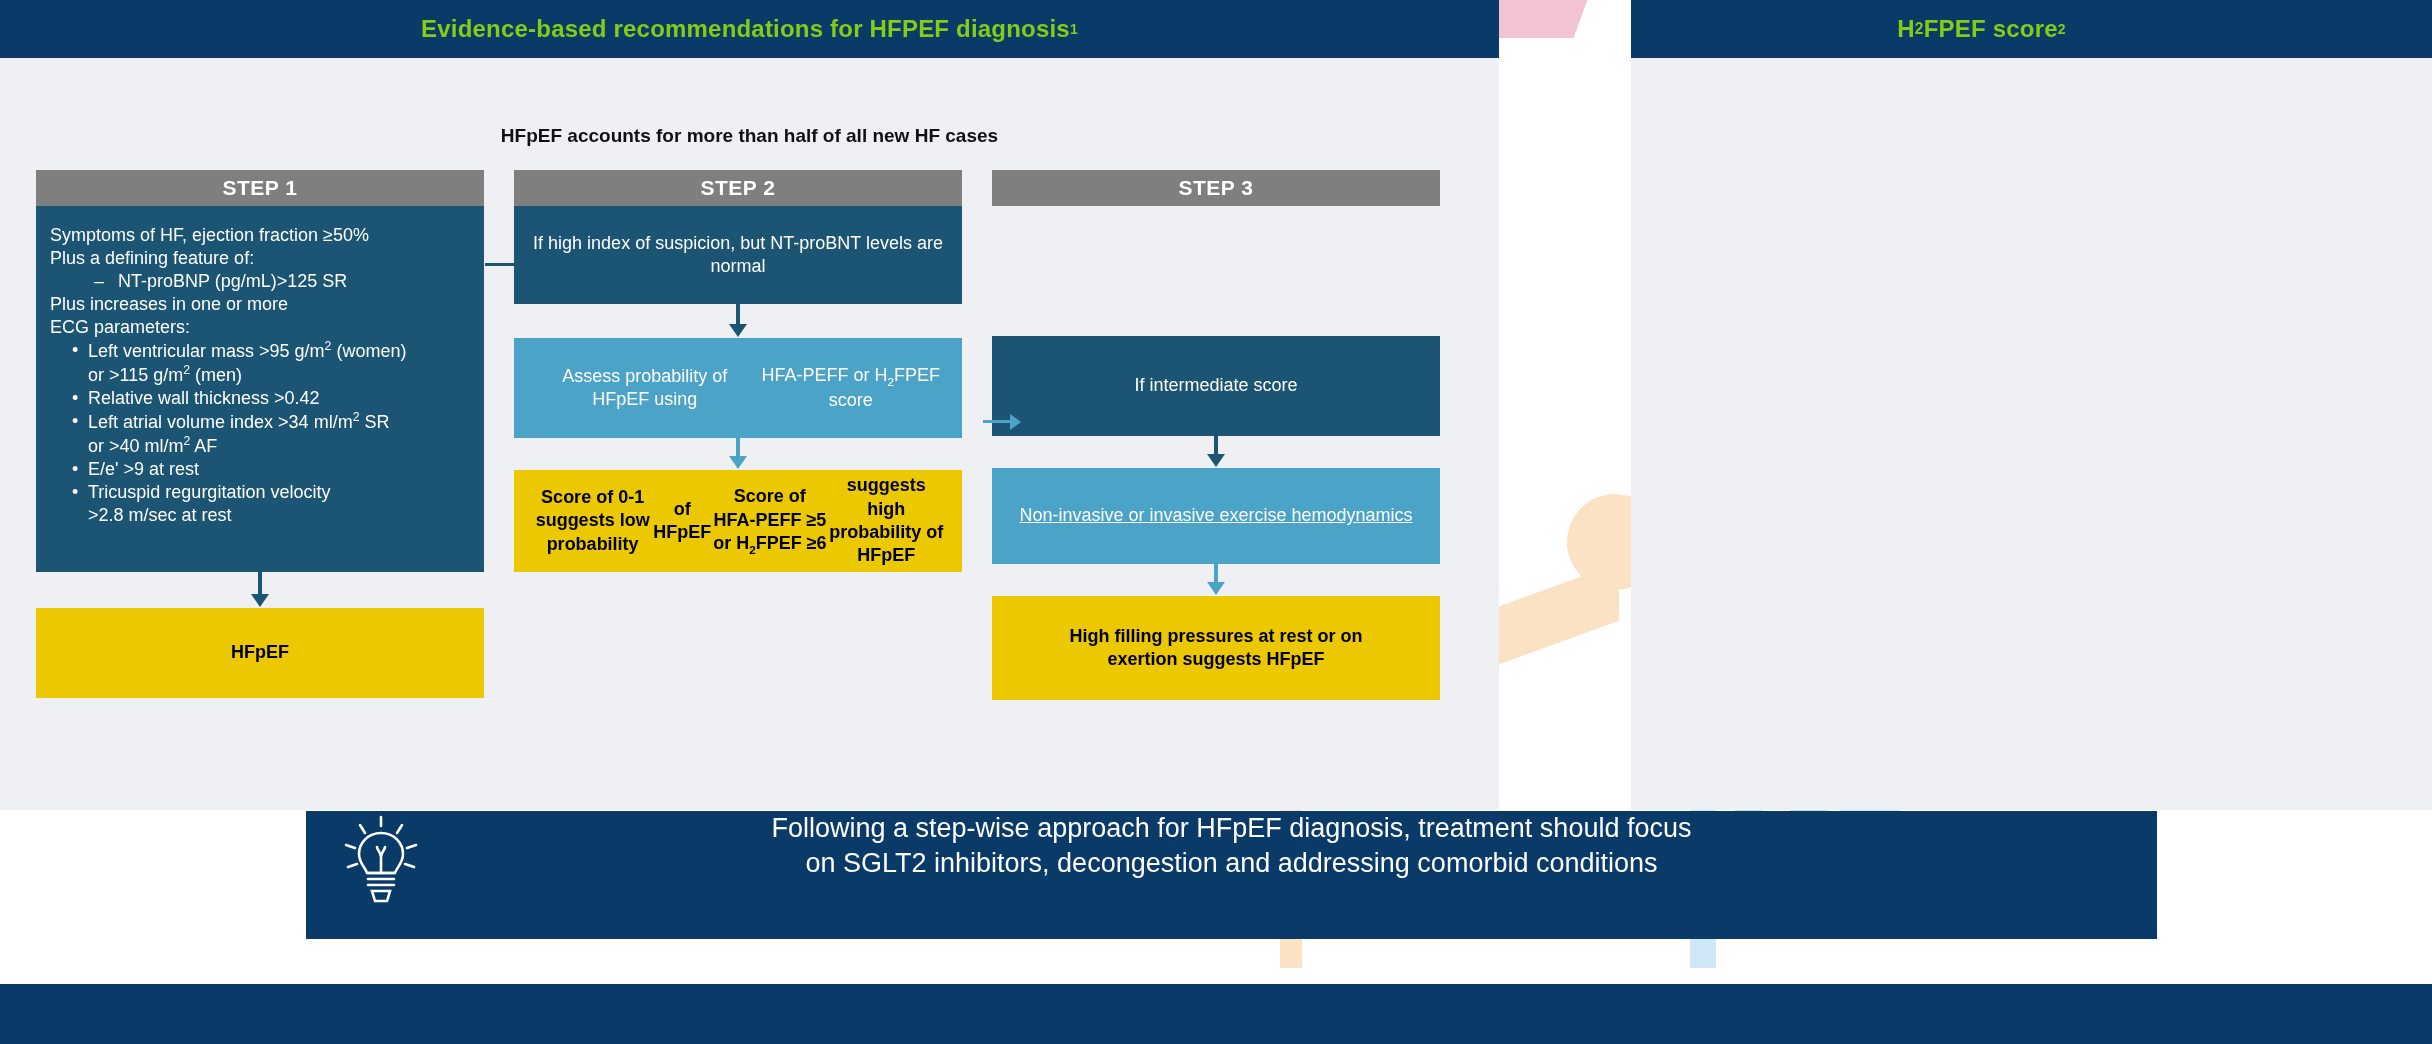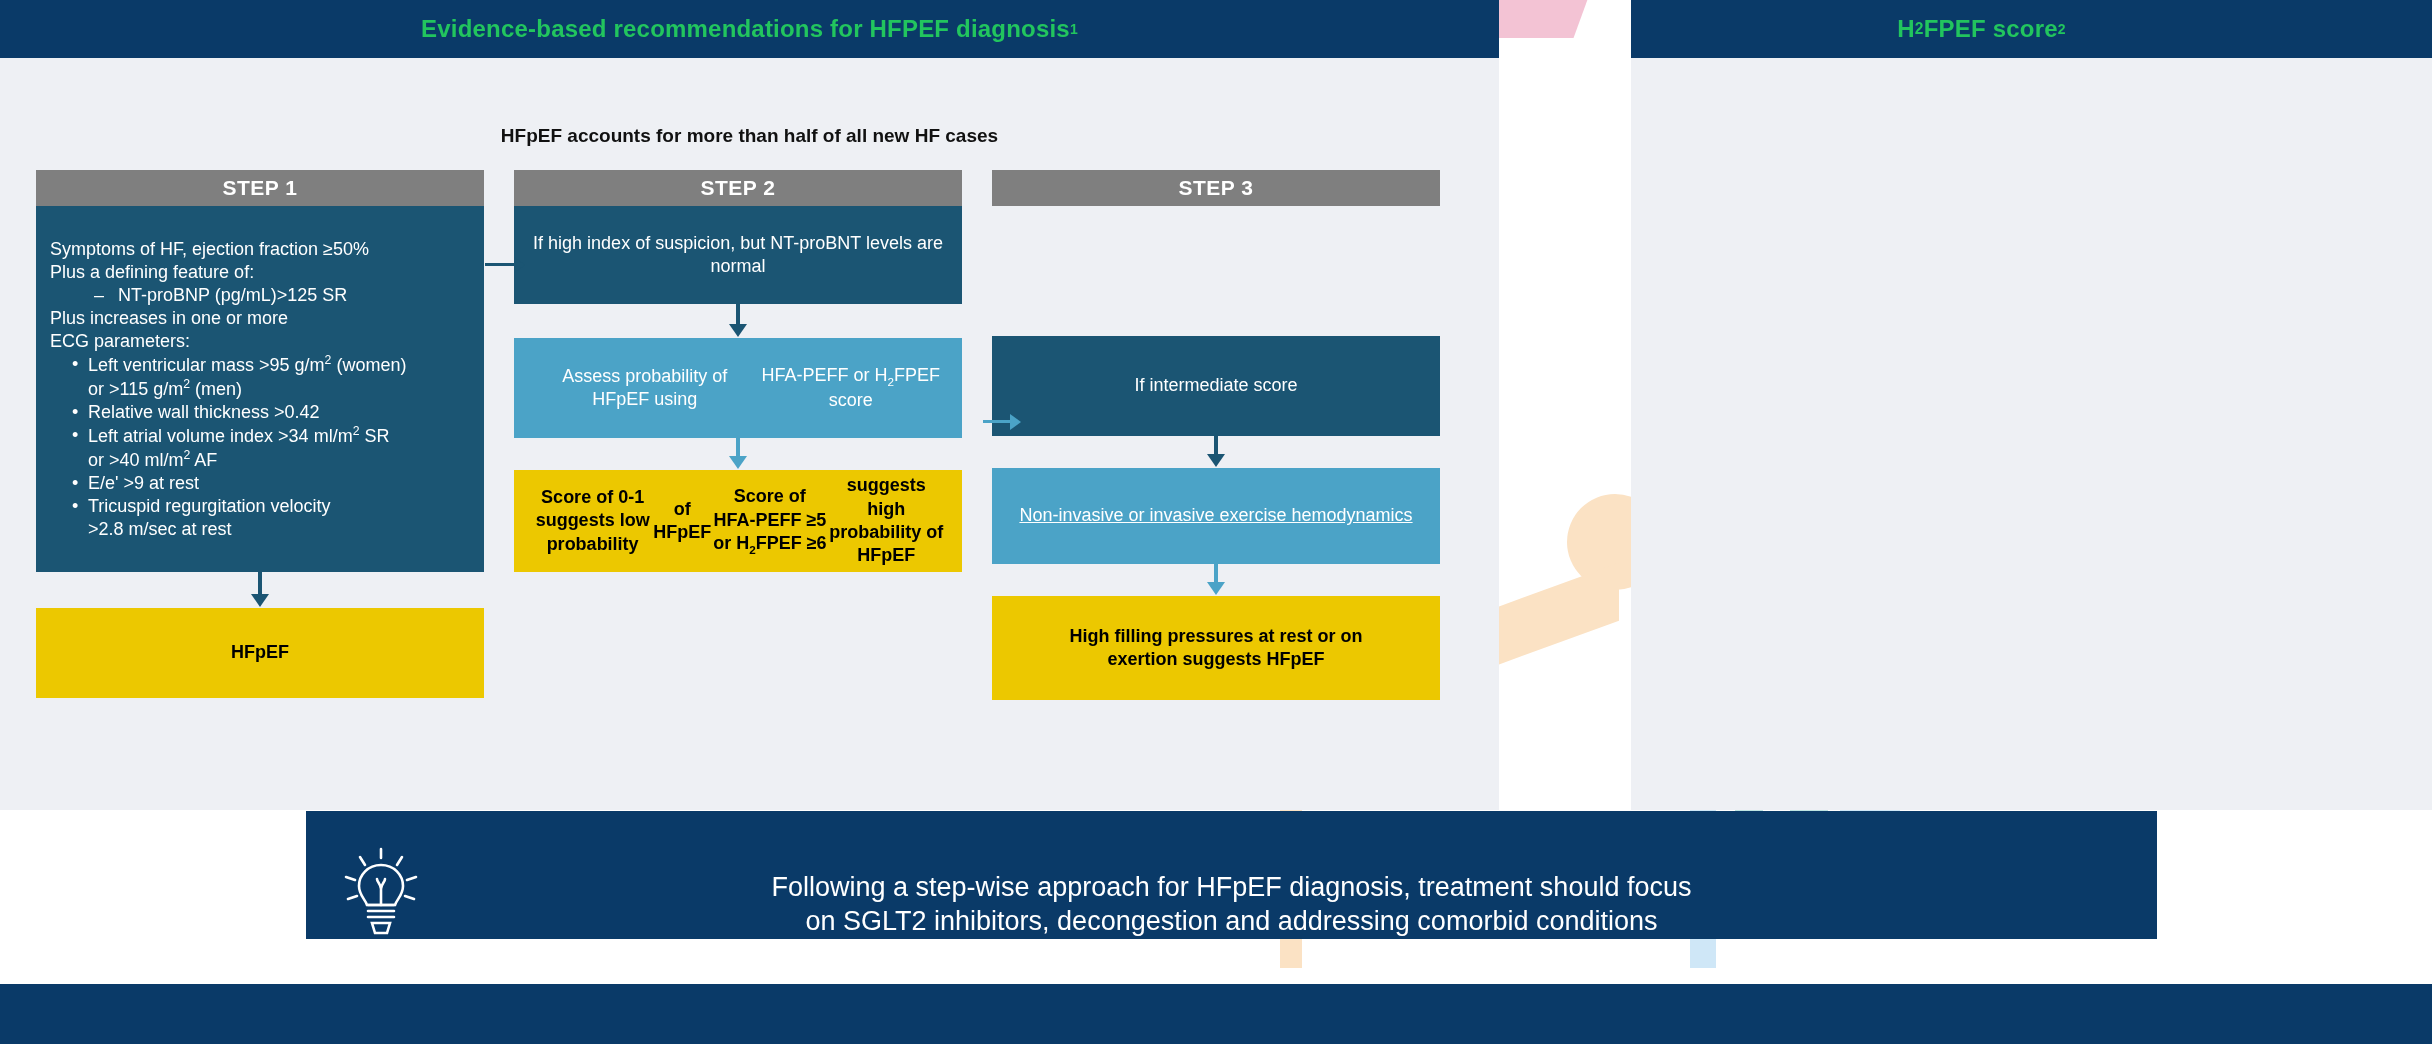--- a/index.html
+++ b/index.html
@@ -16,37 +16,37 @@
   
   .deco{position:absolute;z-index:0;}
   .stripe-peach{left:1280px;top:810px;width:22px;height:158px;background:#fbe2c4;}
   .stripe-blue1{left:1690px;top:810px;width:26px;height:158px;background:#cfe7f7;}
   .stripe-blue2{left:1735px;top:810px;width:28px;height:52px;background:#bfe4e2;}
   .stripe-blue3{left:1790px;top:810px;width:38px;height:52px;background:#bfe4e2;border-bottom-left-radius:30px;border-bottom-right-radius:30px;}
   .stripe-blue4{left:1840px;top:810px;width:60px;height:40px;background:#cfe7f7;}
   
   .panel-left{position:absolute;left:0;top:0;width:1499px;height:810px;background:#eef0f4;z-index:2;}
   .panel-right{position:absolute;left:1531px;top:0;width:901px;height:810px;background:#eef0f4;z-index:2;}
-  .panel-hdr{height:58px;background:#0a3a68;color:#22c55e;display:flex;align-items:center;justify-content:center;
+  .panel-hdr{height:58px;background:#0a3a68;color:#84cc16;display:flex;align-items:center;justify-content:center;
              font-weight:bold;font-size:24px;letter-spacing:.2px;}
   .panel-hdr sup{font-size:14px;vertical-align:super;}
   .sub{font-size:.65em;vertical-align:sub;}
   
   .lead{position:absolute;left:0;top:125px;width:1499px;text-align:center;font-weight:bold;font-size:19px;color:#111;}
   .cols{position:absolute;left:36px;top:170px;width:1430px;display:flex;gap:30px;}
   .col{width:448px;position:relative;}
   .step-hdr{height:36px;background:#7f7f7f;color:#fff;font-weight:bold;font-size:21px;
             display:flex;align-items:center;justify-content:center;letter-spacing:.5px;}
   .box{color:#fff;font-size:18px;line-height:1.28;}
   .box-dark{background:#1b5573;}
   .box-light{background:#4ba3c7;}
   .box-yellow{background:#ecc800;color:#000;font-weight:bold;text-align:center;font-size:18px;line-height:1.3;}
   .ctr{display:flex;align-items:center;justify-content:center;text-align:center;padding:0 18px;}
   
-  #s1body{padding:32px 16px 16px 14px;height:366px;box-sizing:border-box;}
+  #s1body{padding:18px 16px 16px 14px;height:366px;box-sizing:border-box;}
   #s1body .ln{margin:0;}
   #s1body ul{margin:0;padding-left:22px;list-style:none;}
   #s1body li{position:relative;padding-left:16px;margin:0;}
   #s1body li:before{content:"\2022";position:absolute;left:0;top:0;}
   #s1body .dash{position:relative;padding-left:46px;}
   #s1body .dash:before{content:"\2013";position:absolute;left:22px;top:0;}
   sup.u{font-size:.68em;vertical-align:super;}
   .arr-stem{position:absolute;width:4px;background:#1b5573;}
   .arr-head{position:absolute;width:0;height:0;border-left:9px solid transparent;border-right:9px solid transparent;border-top:13px solid #1b5573;}
   .arr-stem.lt{background:#4ba3c7;}
@@ -71,21 +71,21 @@
   .score-val{text-align:center;color:#111;font-size:24px;font-weight:bold;}
   
   .scale-wrap{position:absolute;left:1545px;top:655px;width:880px;font-size:17px;color:#333;}
   .scale-row{position:relative;height:62px;}
   .scale-lbl{position:absolute;left:0;top:16px;font-size:18px;color:#333;}
   .axis{position:absolute;height:10px;border-top:2px solid #444;border-left:2px solid #444;border-right:2px solid #444;}
   .tick{position:absolute;top:0;width:2px;height:10px;background:#444;}
   .tlab{position:absolute;top:13px;transform:translateX(-50%);font-size:19px;color:#333;}
   
   .banner{position:absolute;left:306px;top:811px;width:1851px;height:128px;background:#0a3a68;
-          display:flex;align-items:flex-end;z-index:4;}
+          display:flex;align-items:flex-start;z-index:4;}
   .bulb{width:150px;display:flex;align-items:center;justify-content:center;}
   .banner-txt{flex:1;color:#fff;font-size:27px;line-height:1.28;text-align:center;padding-right:150px;}
   .footer{position:absolute;left:0;top:984px;width:2432px;height:60px;background:#0a3a68;z-index:5;}
 </style>
 </head>
 <body>
 
 <div class="deco stripe-peach"></div>
 <div class="deco stripe-blue1"></div>
 <div class="deco stripe-blue2"></div>

